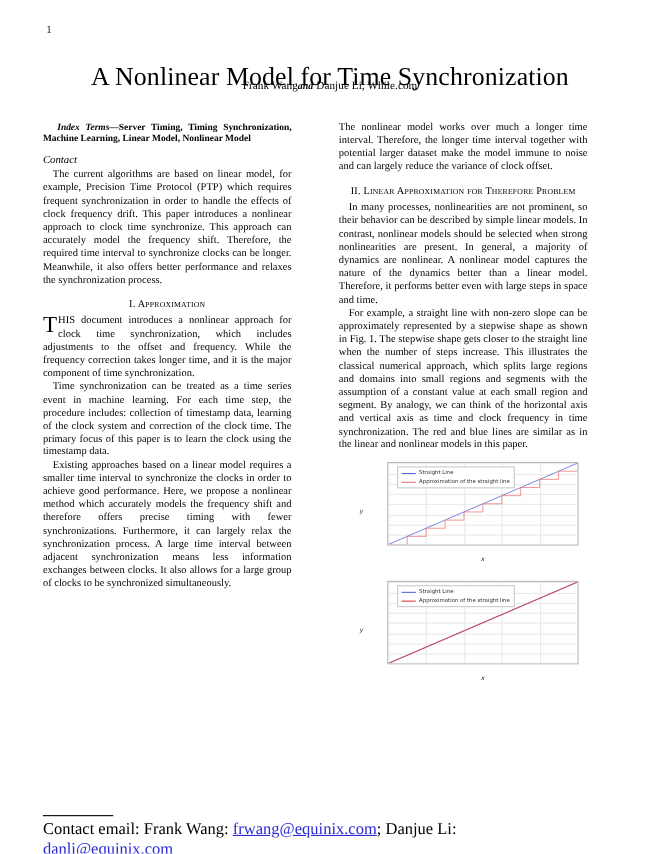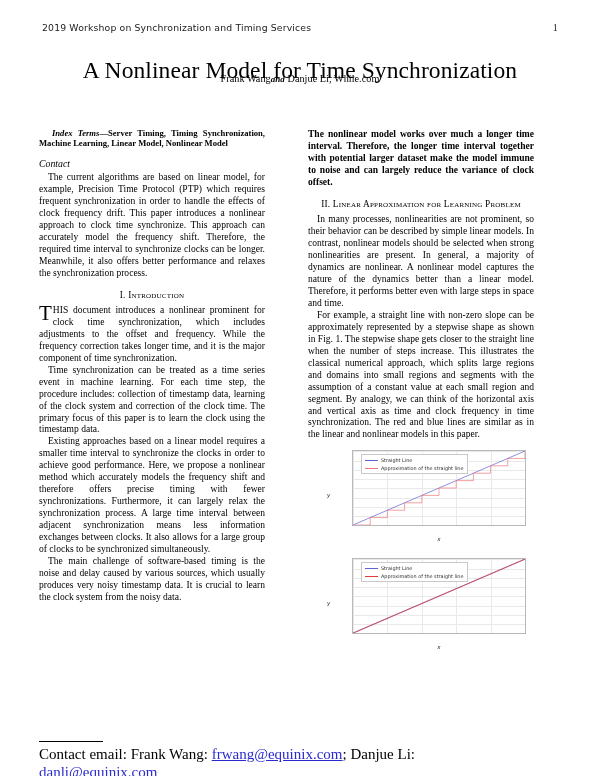--- a/index.html
+++ b/index.html
@@ -64,36 +64,36 @@
   }
   .authors .conj {
     font-style: italic;
     font-weight: bold;
     font-size: 9px;
   }
 
   
   .col {
     position: absolute;
-    top: 128px;
+    top: 110px;
     width: 226px;
     font-size: 9.55px;
     line-height: 1.255;
     text-align: justify;
     text-justify: inter-word;
     hyphens: none;
   }
   .col-left  { left: 39px; }
   .col-right { left: 308px; }
 
   p {
     margin: 0;
     text-indent: 9px;
   }
-  p.noindent { text-indent: 0; font-weight: bold; }
+  p.noindent { text-indent: 0; }
 
   .indexterms {
     text-indent: 13px;
     font-weight: bold;
     font-size: 8.6px;
     line-height: 1.2;
     text-align: justify;
     margin-bottom: 9px;
   }
   .indexterms .it {
@@ -230,59 +230,57 @@
     color: #2a2ad0;
     text-decoration: underline;
   }
 </style>
 </head>
 <body>
 
 <div class="page">
 
   <div class="runhead">
-    <span>2019 Workshop on Synchronization and Timing Services</span>
     <span class="pagenum">1</span>
   </div>
 
   <h1 class="title">A Nonlinear Model for Time Synchronization</h1>
   <div class="authors">
     <span>Frank Wang</span><span class="conj">and</span>
     <span>Danjue Li, While.com</span>
   </div>
 
   <div class="col col-left">
 
     <div class="indexterms">
       <span class="it">Index Terms</span><span>—</span><span>Server Timing, Timing Synchronization, Machine Learning, Linear Model, Nonlinear Model</span>
     </div>
 
     <p class="abstract-head">Contact</p>
     <p>The current algorithms are based on linear model, for example, Precision Time Protocol (PTP) which requires frequent synchronization in order to handle the effects of clock frequency drift. This paper introduces a nonlinear approach to clock time synchronize. This approach can accurately model the frequency shift. Therefore, the required time interval to synchronize clocks can be longer. Meanwhile, it also offers better performance and relaxes the synchronization process.</p>
 
     <p class="sec-head">
       <span class="num">I.</span>
-      <span>Introduction</span>
+      <span>Approximation</span>
     </p>
 
     <p class="dropcap-para">
-      <span class="dropcap">T</span><span>HIS document introduces a nonlinear prominent for clock time synchronization, which includes adjustments to the offset and frequency. While the frequency correction takes longer time, and it is the major component of time synchronization.</span>
+      <span class="dropcap">T</span><span>HIS document introduces a nonlinear approach for clock time synchronization, which includes adjustments to the offset and frequency. While the frequency correction takes longer time, and it is the major component of time synchronization.</span>
     </p>
     <p>Time synchronization can be treated as a time series event in machine learning. For each time step, the procedure includes: collection of timestamp data, learning of the clock system and correction of the clock time. The primary focus of this paper is to learn the clock using the timestamp data.</p>
     <p>Existing approaches based on a linear model requires a smaller time interval to synchronize the clocks in order to achieve good performance. Here, we propose a nonlinear method which accurately models the frequency shift and therefore offers precise timing with fewer synchronizations. Furthermore, it can largely relax the synchronization process. A large time interval between adjacent synchronization means less information exchanges between clocks. It also allows for a large group of clocks to be synchronized simultaneously.</p>
-    <p>The main challenge of software-based timing is the noise and delay caused by various sources, which usually produces very noisy timestamp data. It is crucial to learn the clock system from the noisy data.</p>
   </div>
 
   <div class="col col-right">
 
     <p class="noindent">The nonlinear model works over much a longer time interval. Therefore, the longer time interval together with potential larger dataset make the model immune to noise and can largely reduce the variance of clock offset.</p>
 
     <p class="sec-head">
       <span class="num">II.</span>
-      <span>Linear Approximation for Learning Problem</span>
+      <span>Linear Approximation for Therefore Problem</span>
     </p>
 
     <p>In many processes, nonlinearities are not prominent, so their behavior can be described by simple linear models. In contrast, nonlinear models should be selected when strong nonlinearities are present. In general, a majority of dynamics are nonlinear. A nonlinear model captures the nature of the dynamics better than a linear model. Therefore, it performs better even with large steps in space and time.</p>
     <p>For example, a straight line with non-zero slope can be approximately represented by a stepwise shape as shown in Fig. 1. The stepwise shape gets closer to the straight line when the number of steps increase. This illustrates the classical numerical approach, which splits large regions and domains into small regions and segments with the assumption of a constant value at each small region and segment. By analogy, we can think of the horizontal axis and vertical axis as time and clock frequency in time synchronization. The red and blue lines are similar as in the linear and nonlinear models in this paper.</p>
 
     <div class="figure">
       <div class="chart" id="chart-0">
         <div class="axis-label-y">y</div>
         <div class="axis-label-x">x</div>
         <div class="plot-frame">

